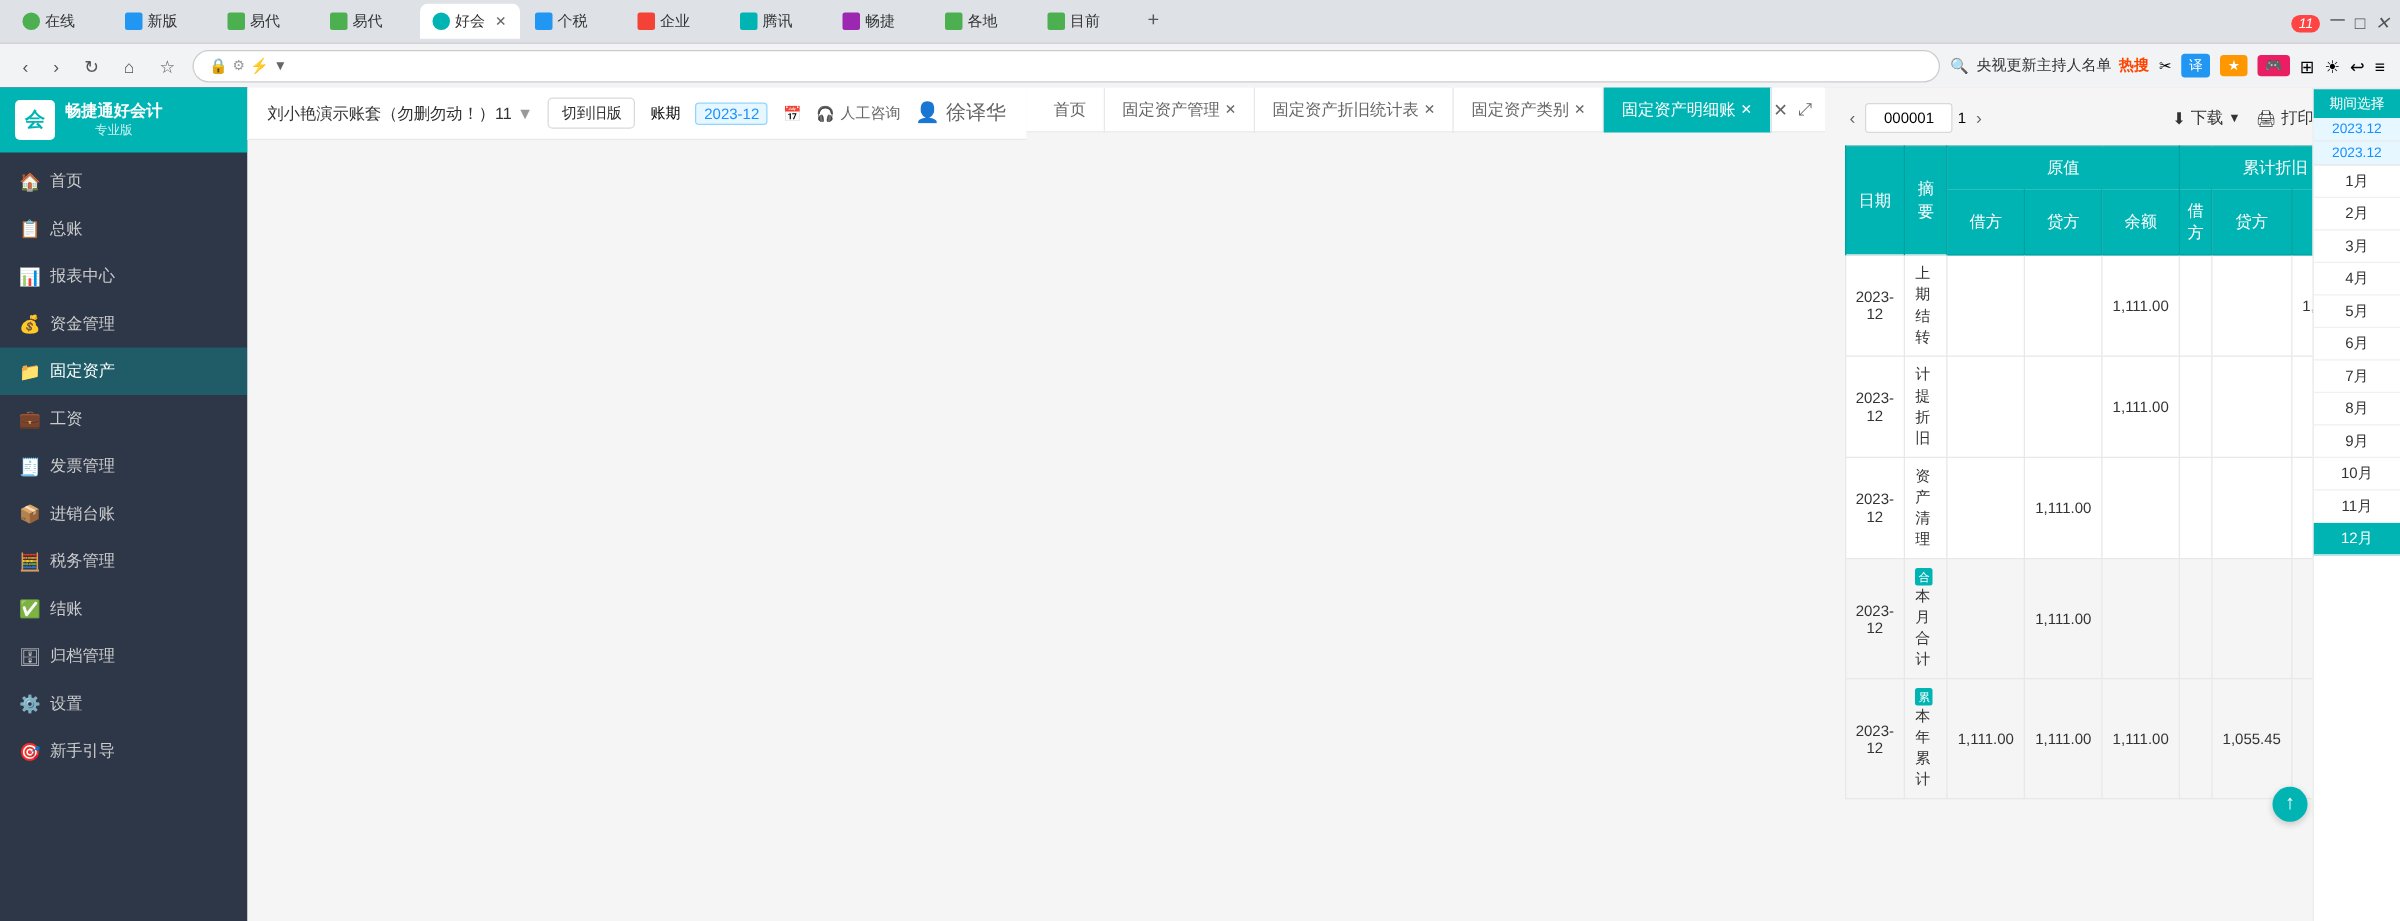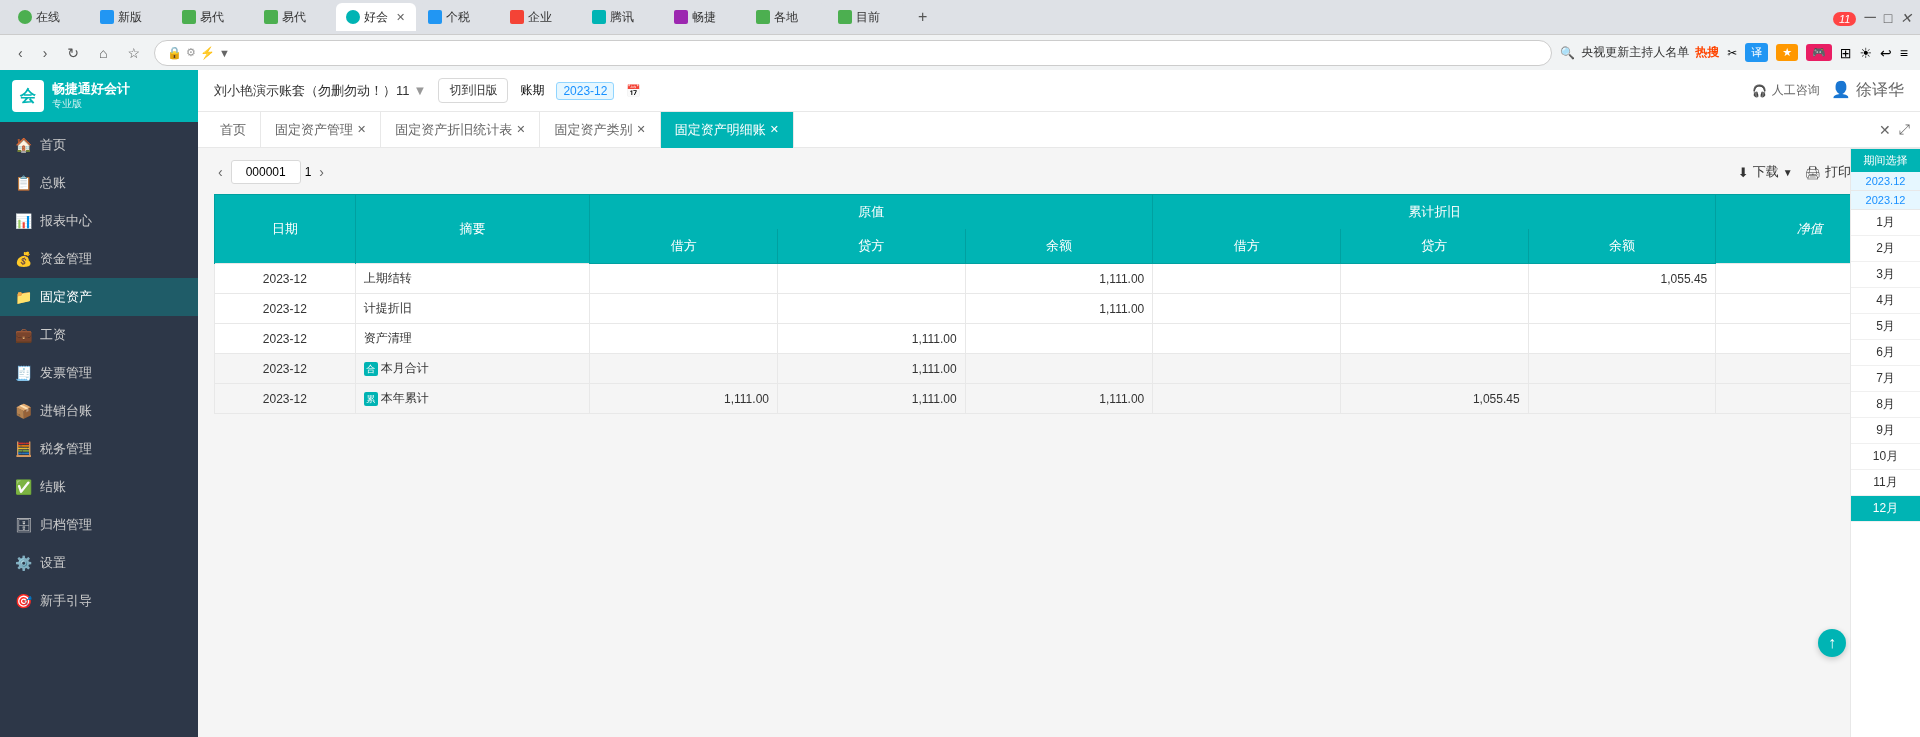--- a/index.html
+++ b/index.html
@@ -21,28 +21,28 @@
     .hot-search { color: #ff4400; font-weight: bold; }
     .browser-actions { display: flex; align-items: center; gap: 8px; }
 
     
     .app-container { display: flex; height: 667px; }
 
     
     .sidebar { width: 198px; background: #2d3748; color: #fff; display: flex; flex-direction: column; }
     .sidebar-logo { background: #00b4b4; padding: 10px 12px; display: flex; align-items: center; gap: 8px; }
     .sidebar-logo-text { font-size: 13px; font-weight: bold; color: #fff; line-height: 1.3; }
-    .sidebar-logo-sub { font-size: 10px; color: rgba(255,255,255,0.8); }
+    .sidebar-logo-sub { font-size: 10px; color: rgba(255,255,255,0.8); margin-left: 24px; }
     .sidebar-nav { flex: 1; padding: 4px 0; }
     .sidebar-item { display: flex; align-items: center; gap: 8px; padding: 10px 16px; cursor: pointer; color: #ccc; font-size: 13px; }
     .sidebar-item.active { background: rgba(0,180,180,0.3); color: #fff; }
     .sidebar-icon { width: 16px; height: 16px; display: inline-flex; align-items: center; justify-content: center; font-size: 14px; }
 
     
-    .main-content { flex: 1; display: flex; flex-direction: column; background: #f5f5f5; }
+    .main-content { flex: 1; display: flex; background: #f5f5f5; }
 
     
     .top-bar { background: #fff; height: 42px; display: flex; align-items: center; padding: 0 16px; gap: 12px; border-bottom: 1px solid #e8e8e8; }
     .account-selector { display: flex; align-items: center; gap: 4px; font-size: 13px; color: #333; cursor: pointer; }
     .period-badge { background: #e6f7ff; border: 1px solid #91d5ff; color: #1890ff; border-radius: 3px; padding: 1px 6px; font-size: 12px; }
     .switch-btn { background: #fff; border: 1px solid #d9d9d9; border-radius: 4px; padding: 3px 10px; font-size: 12px; cursor: pointer; color: #333; }
     .top-bar-right { margin-left: auto; display: flex; align-items: center; gap: 12px; }
     .service-btn { font-size: 12px; color: #666; cursor: pointer; display: flex; align-items: center; gap: 4px; }
     .user-btn { font-size: 16px; color: #666; cursor: pointer; }
 

